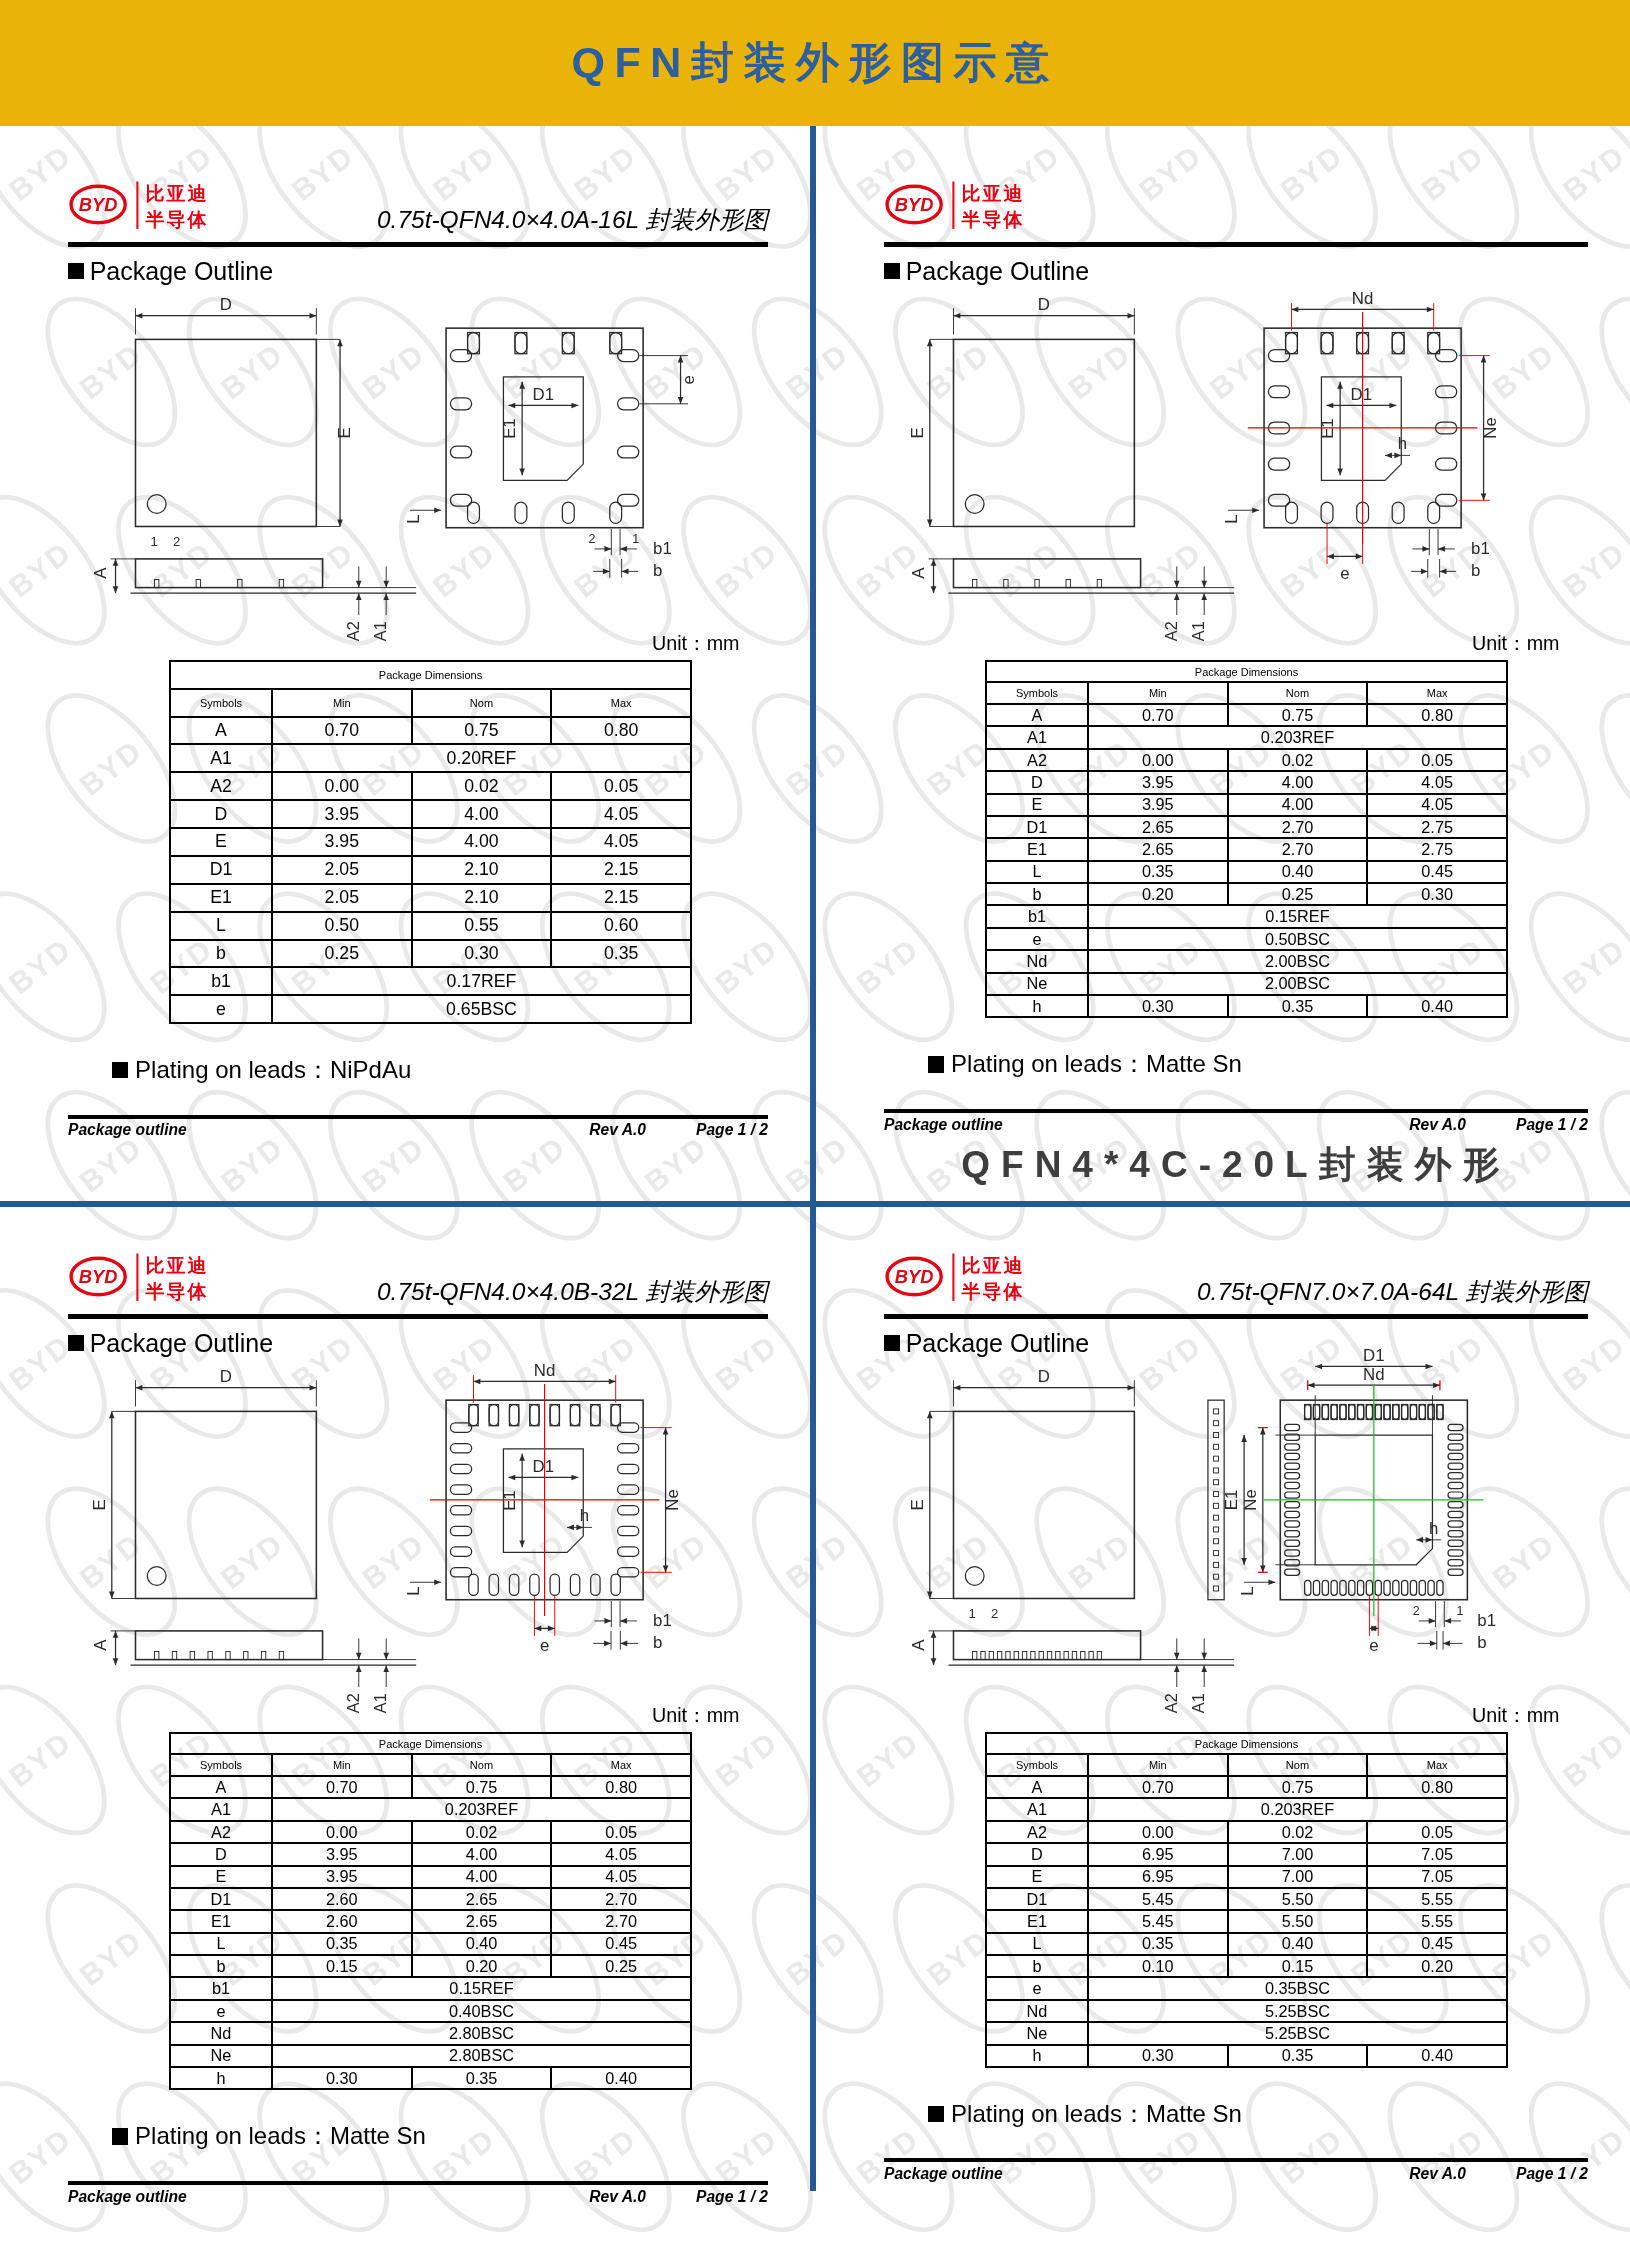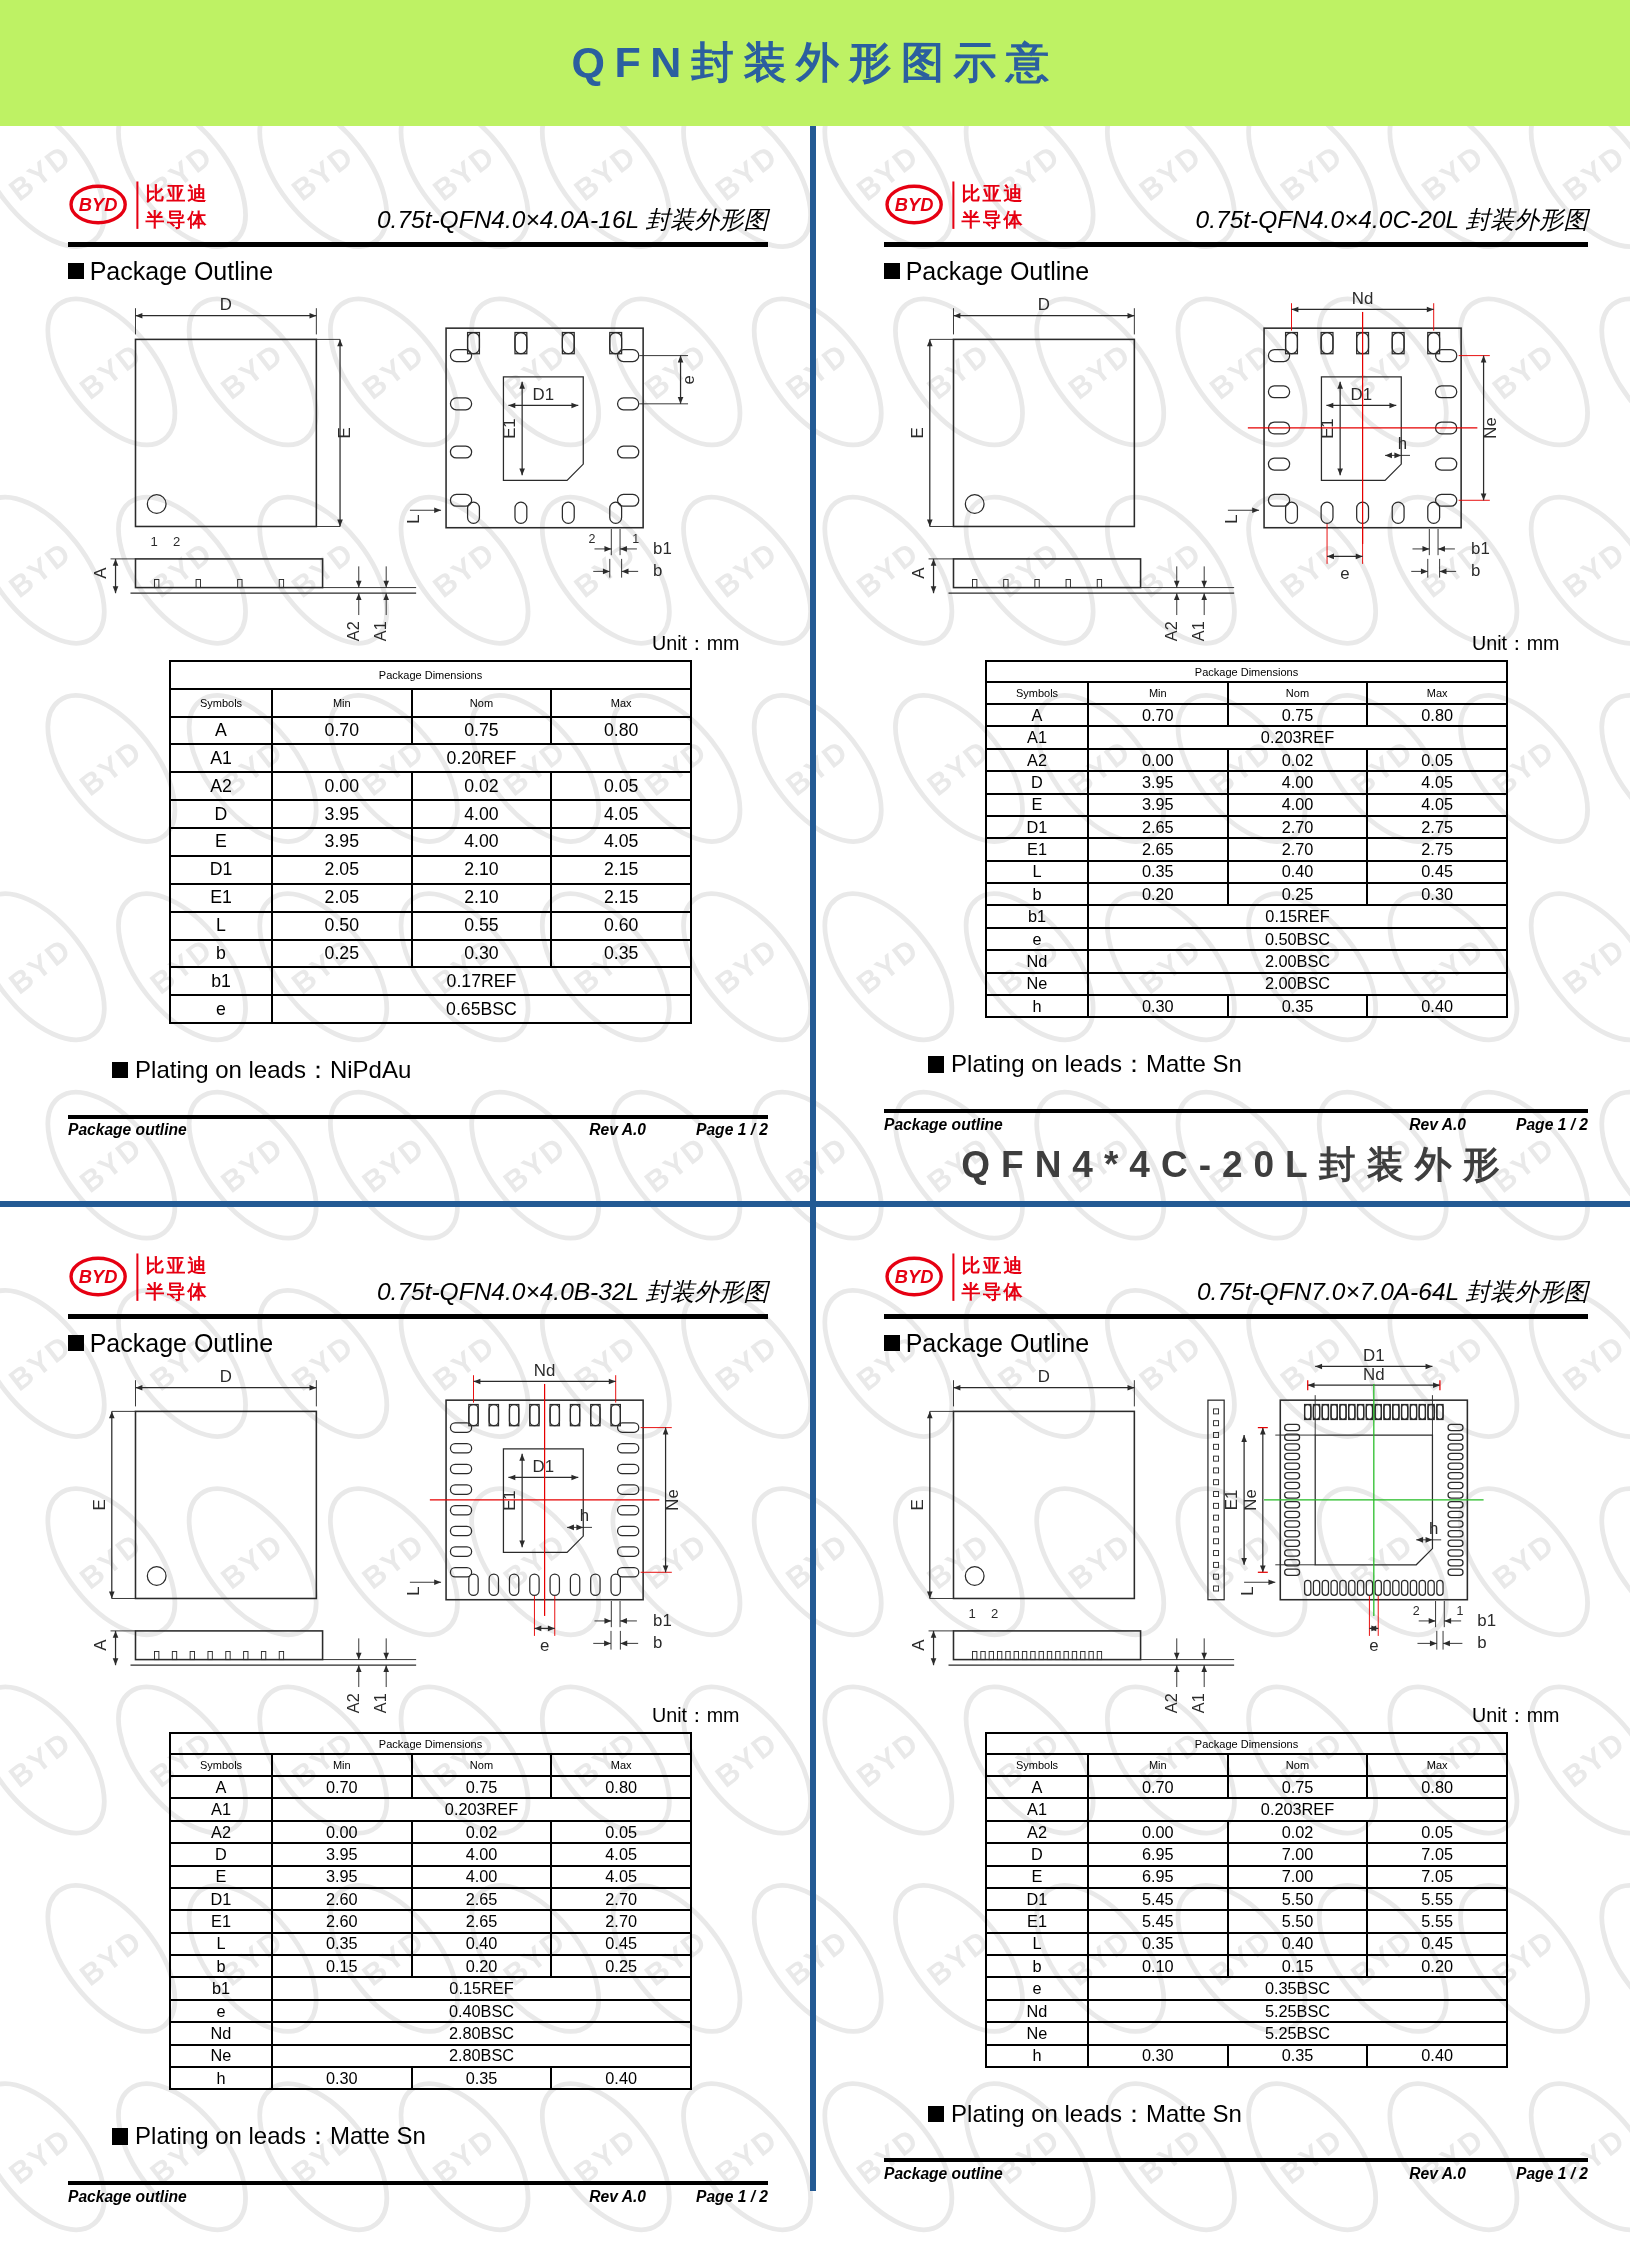--- a/index.html
+++ b/index.html
@@ -1,18 +1,18 @@
 <!DOCTYPE html>
 <html style="font-size:11px"><head>
 <meta charset="utf-8">
 <style>
   html,body{margin:0;padding:0;background:#d9e9fb;}
   #page{position:relative;width:1630px;height:2261px;background:#d9e9fb;
         font-family:"Liberation Sans",sans-serif;color:#111;overflow:hidden;}
-  .band{position:absolute;top:0;left:0;width:1630px;height:126px;background:#bef264;
+  .band{position:absolute;top:0;left:0;width:1630px;height:126px;background:#eab308;
         display:flex;align-items:center;justify-content:center;}
   .band h1{margin:0;font-size:43px;color:#2b5f9f;letter-spacing:9.5px;font-weight:bold;}
   .content{position:absolute;top:126px;left:0;width:1630px;height:2136px;background:#ffffff;}
   .wm{position:absolute;inset:0;z-index:0;pointer-events:none;}
   .vdiv{position:absolute;left:810px;top:0;width:6.1px;height:2065px;background:#235a94;z-index:2;}
   .hdiv{position:absolute;left:0;top:1075px;width:1630px;height:6.1px;background:#235a94;z-index:2;}
   .quad{position:absolute;display:flex;flex-direction:column;box-sizing:border-box;
         padding:46px 42px 0 68px;overflow:hidden;z-index:1;}
   .q0{left:0;top:0;width:810px;height:1075px;}
   .q1{left:816px;top:0;width:814px;height:1075px;}
@@ -792,21 +792,20 @@
 
     <section class="quad q1">
       <div class="sheet-head">
         <svg class="logo-svg" viewBox="0 0 256 96">
           <ellipse cx="44" cy="48" rx="40" ry="27" fill="none" stroke="#e60012" stroke-width="5"></ellipse>
           <text x="44" y="58" font-size="27" font-weight="bold" font-style="italic" fill="#e60012" text-anchor="middle">BYD</text>
           <line x1="102" y1="14" x2="102" y2="84" stroke="#e60012" stroke-width="3"></line>
           <text x="114" y="42" font-size="28" font-weight="bold" fill="#e60012" letter-spacing="3">比亚迪</text>
           <text x="114" y="80" font-size="28" font-weight="bold" fill="#e60012" letter-spacing="3">半导体</text>
         </svg>
-        <div class="doc-title">0.75t-QFN4.0×4.0C-20L 封装外形图</div>
       </div>
       <div class="rule"></div>
       <div class="sec">
         <span class="sq"></span>
         <span>Package Outline</span>
       </div>
       <div class="draw">
         <svg viewBox="0 0 1030 550">
             <rect x="62" y="84" width="290" height="300" fill="none" stroke="#2b2b2b" stroke-width="2.5"></rect>
             <line x1="62" y1="76" x2="62" y2="34" stroke="#2b2b2b" stroke-width="1.5"></line>

